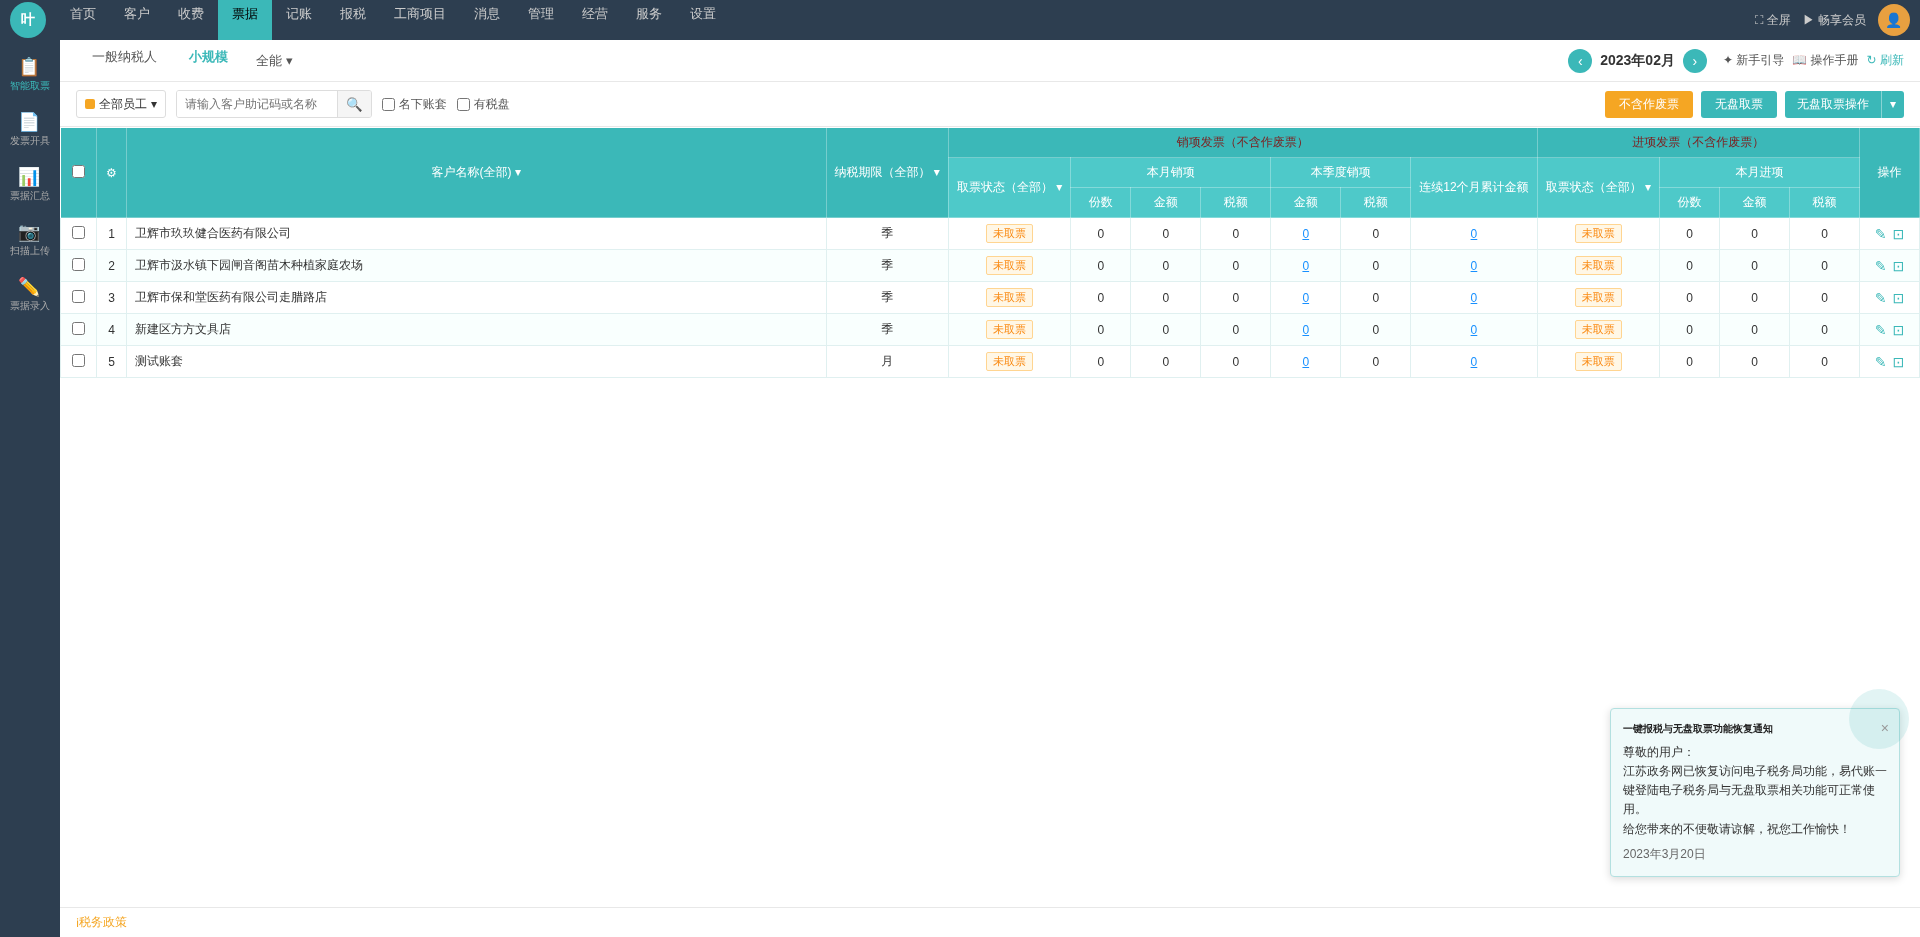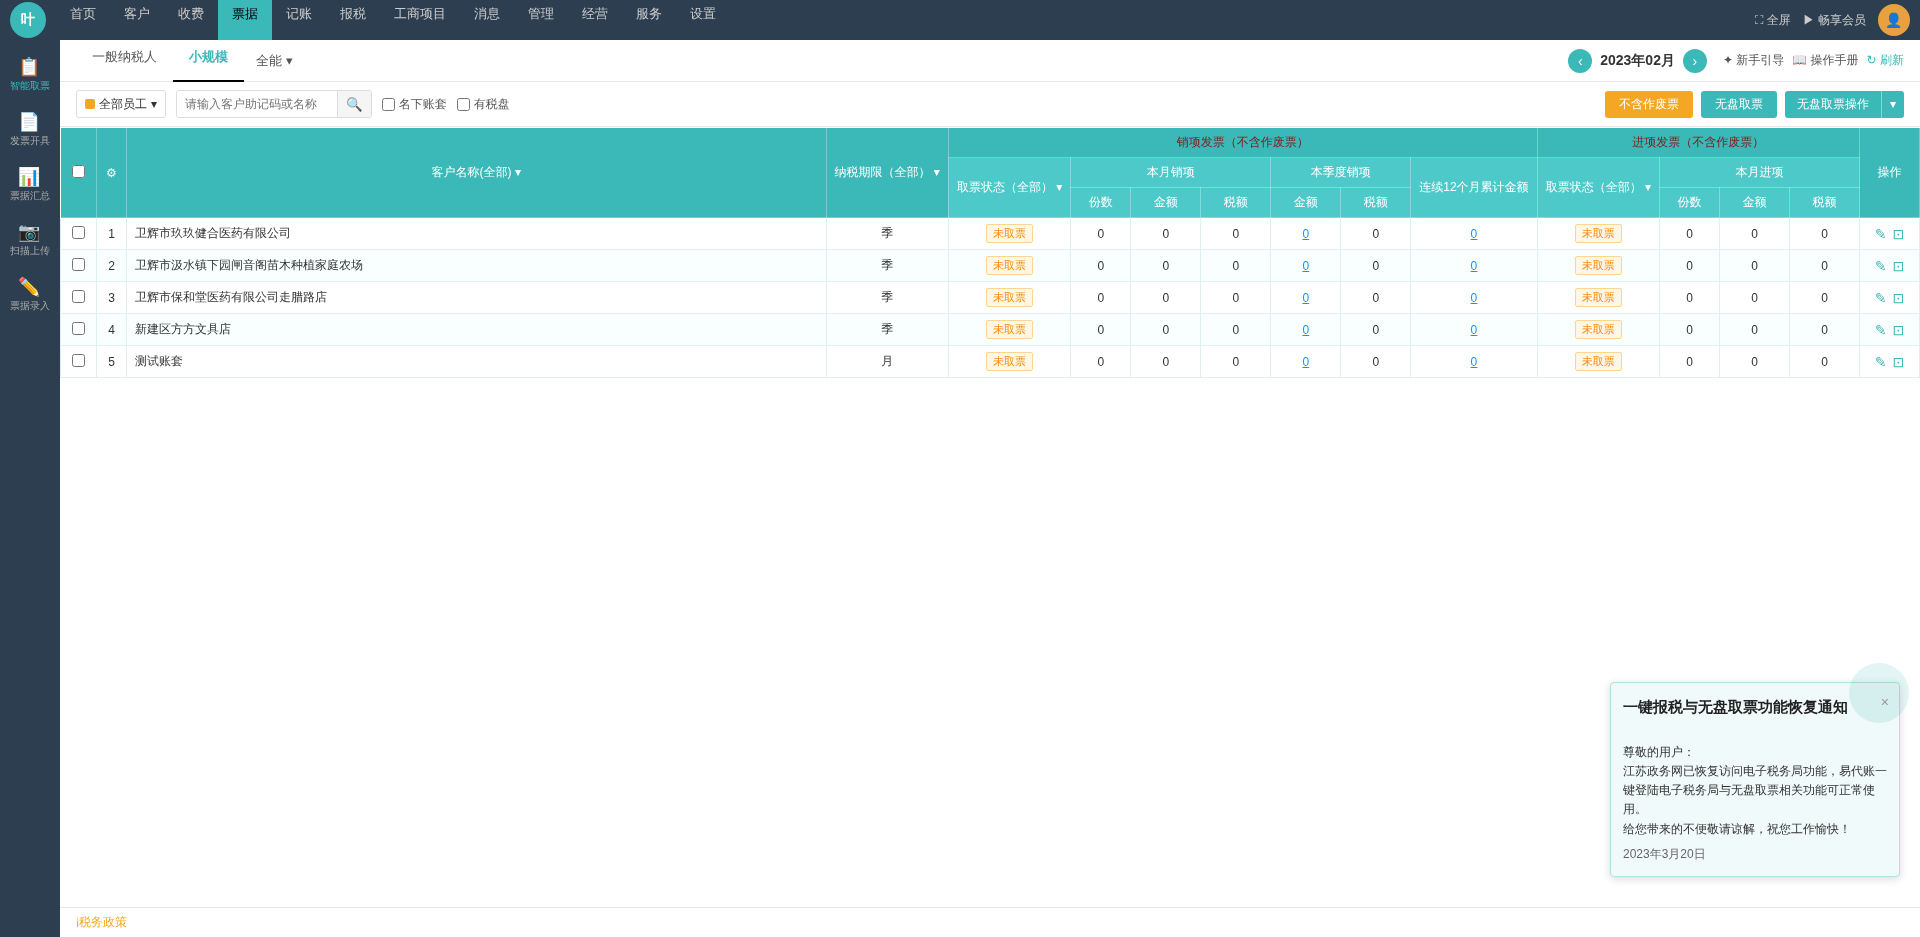--- a/index.html
+++ b/index.html
@@ -103,21 +103,21 @@
       padding: 0 16px;
       height: 50px;
       line-height: 42px;
       cursor: pointer;
       color: #555;
       font-size: 13px;
       border-bottom: 2px solid transparent;
     }
     .sub-tab.active {
       color: #3bb8b8;
-      border-bottom: 6px solid #000000;
+      border-bottom: 2px solid #000000;
       font-weight: bold;
     }
     .sub-tab-all {
       display: flex; align-items: center; gap: 4px;
       padding: 0 12px;
       color: #555; cursor: pointer; font-size: 13px;
     }
 
     .sub-tabs-right {
       margin-left: auto;
@@ -262,21 +262,21 @@
       background: #f0fafa;
       border: 1px solid #b3e0e0;
       border-radius: 4px;
       padding: 12px;
       font-size: 12px;
       color: #333;
       line-height: 1.6;
       box-shadow: 0 2px 8px rgba(0,0,0,0.15);
     }
     .notification-popup .popup-title {
-      font-weight: bold; margin-bottom: 24px; font-size: 15px; color: #222;
+      font-weight: bold; margin-bottom: 6px; font-size: 10px; color: #222;
     }
     .notification-popup .popup-close {
       position: absolute; top: 8px; right: 10px;
       cursor: pointer; font-size: 14px; color: #999;
     }
     .notification-popup .popup-date { color: #666; margin-top: 6px; }
 
     .decorative-shape {
       position: absolute;
       top: -20px; right: -10px;

